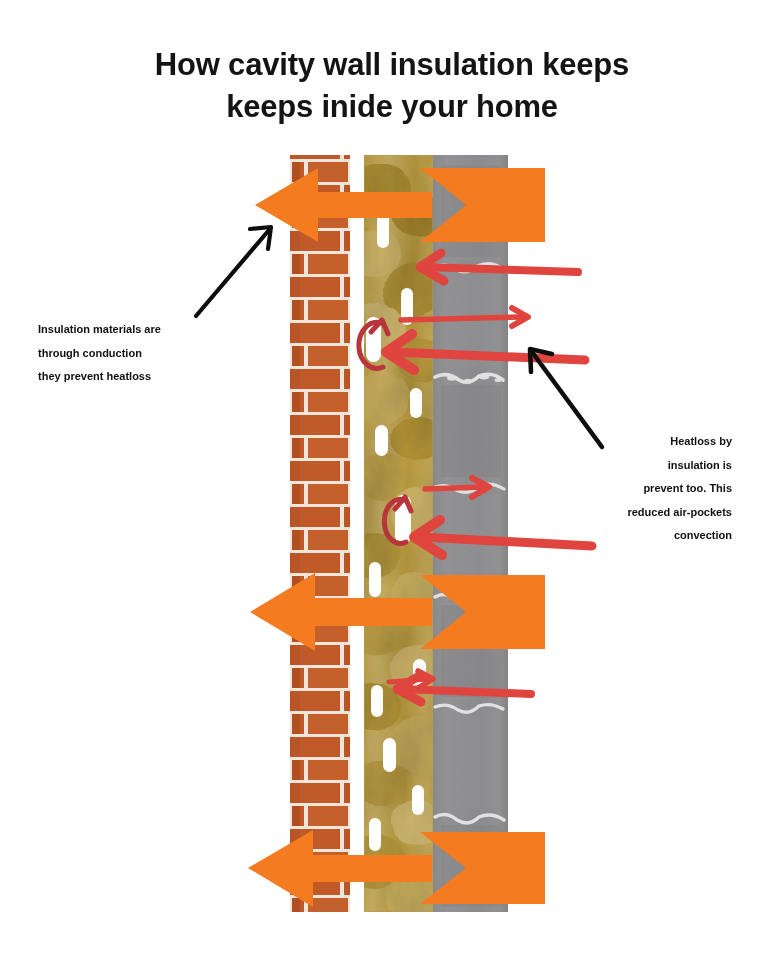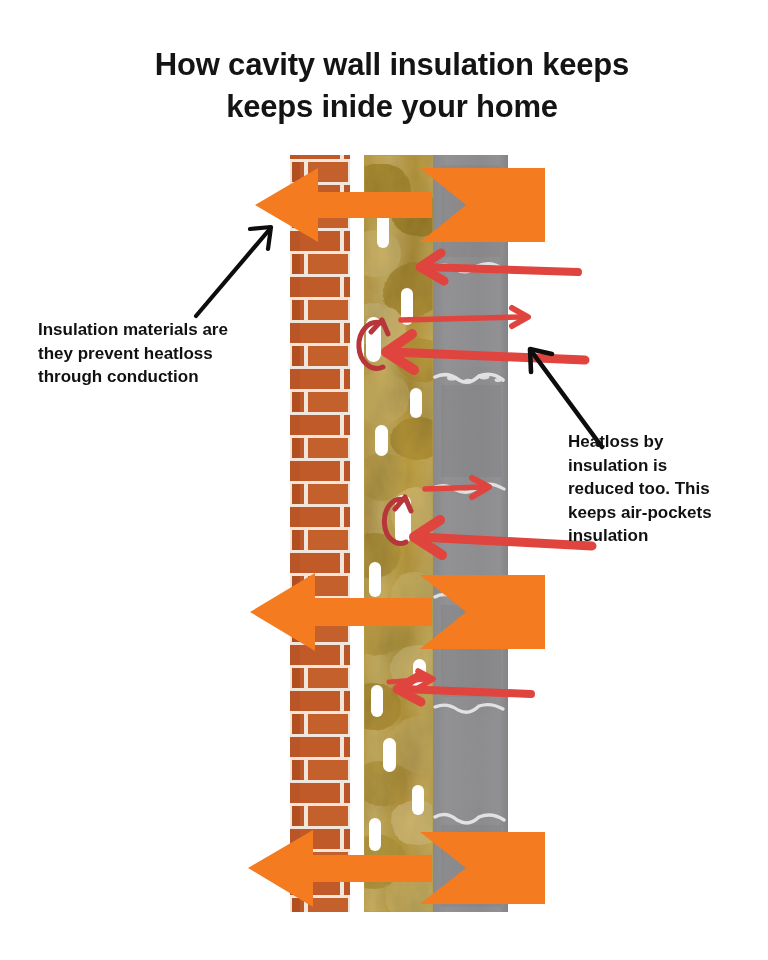--- a/index.html
+++ b/index.html
@@ -42,35 +42,36 @@
   }
   #stage svg {
     position: absolute;
     left: 0;
     top: 0;
   }
 
   
   .annotation {
     position: absolute;
-    font-size: 17px;
+    font-size: 11px;
     line-height: 23.5px;
     font-weight: 600;
     color: #111111;
   }
   #ann-left {
     left: 38px;
     top: 318px;
     width: 226px;
     text-align: left;
   }
   #ann-right {
     left: 568px;
     top: 430px;
     width: 164px;
+    text-align: right;
   }
   .annotation .line { display: block; white-space: pre; }
 </style>
 </head>
 <body>
 
 <div id="title">
   <span class="line">How cavity wall insulation keeps</span>
   <span class="line">keeps inide your home</span>
 </div>
@@ -287,23 +288,23 @@
     <g>
       <path d="M602 447 L532 352" stroke-width="4.6"></path>
       <path d="M531 372 L530 349 L552 354" stroke-width="4.6"></path>
     </g>
   </g>
 </svg>
 </div>
 
 <div class="annotation" id="ann-left">
   <span class="line">Insulation materials are</span>
+  <span class="line">through conduction</span>
   <span class="line">they prevent heatloss</span>
-  <span class="line">through conduction</span>
 </div>
 
 <div class="annotation" id="ann-right">
   <span class="line">Heatloss by</span>
   <span class="line">insulation is</span>
-  <span class="line">reduced too. This</span>
-  <span class="line">keeps air-pockets</span>
-  <span class="line">insulation</span>
+  <span class="line">prevent too. This</span>
+  <span class="line">reduced air-pockets</span>
+  <span class="line">convection</span>
 </div>
 
 </body></html>

